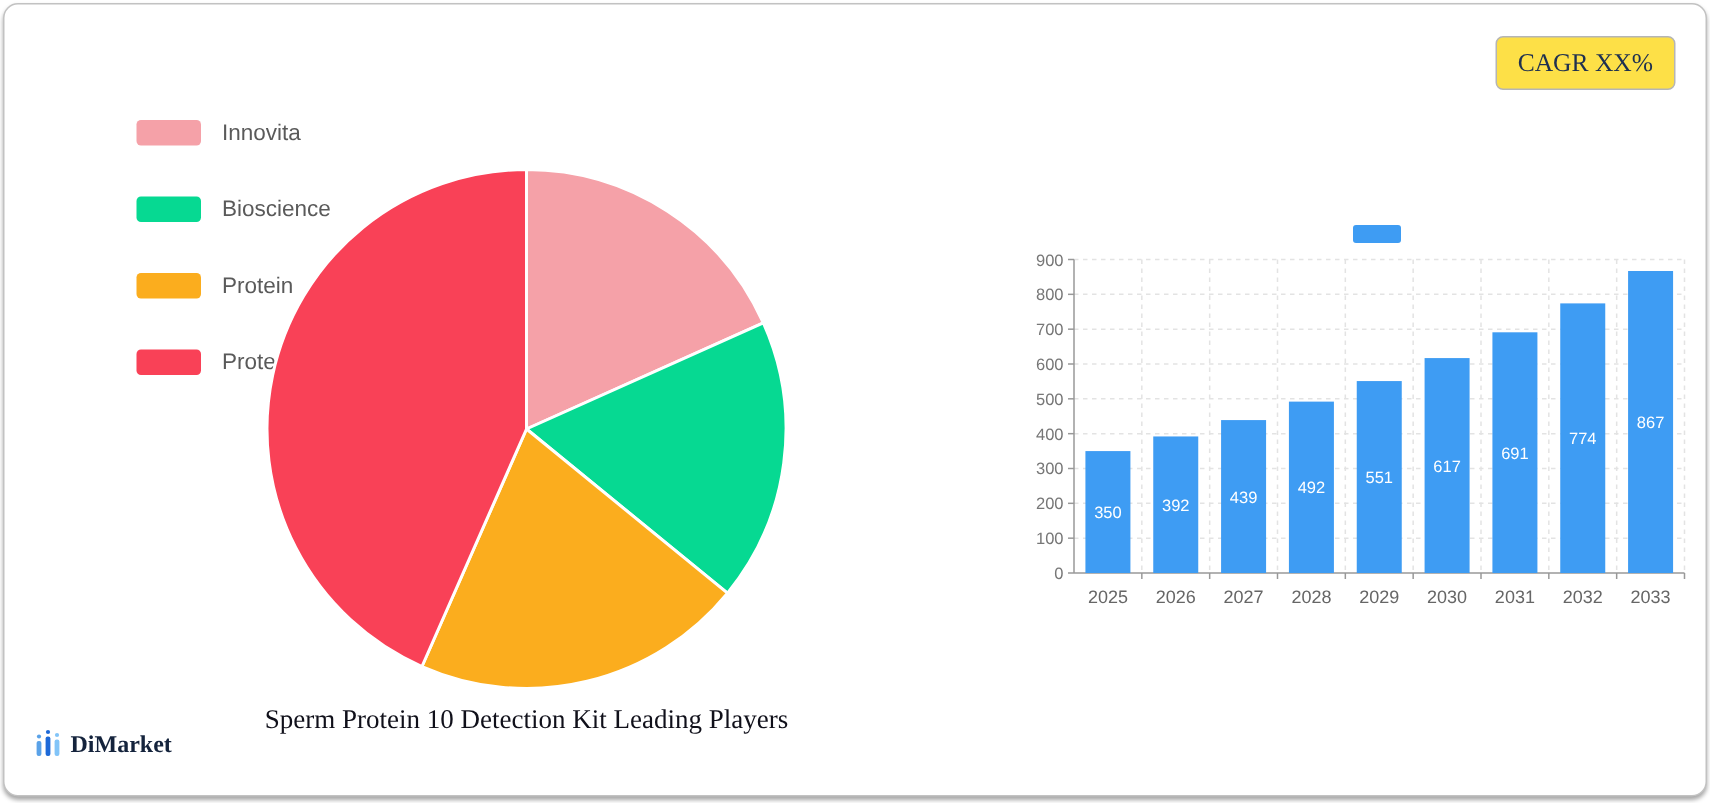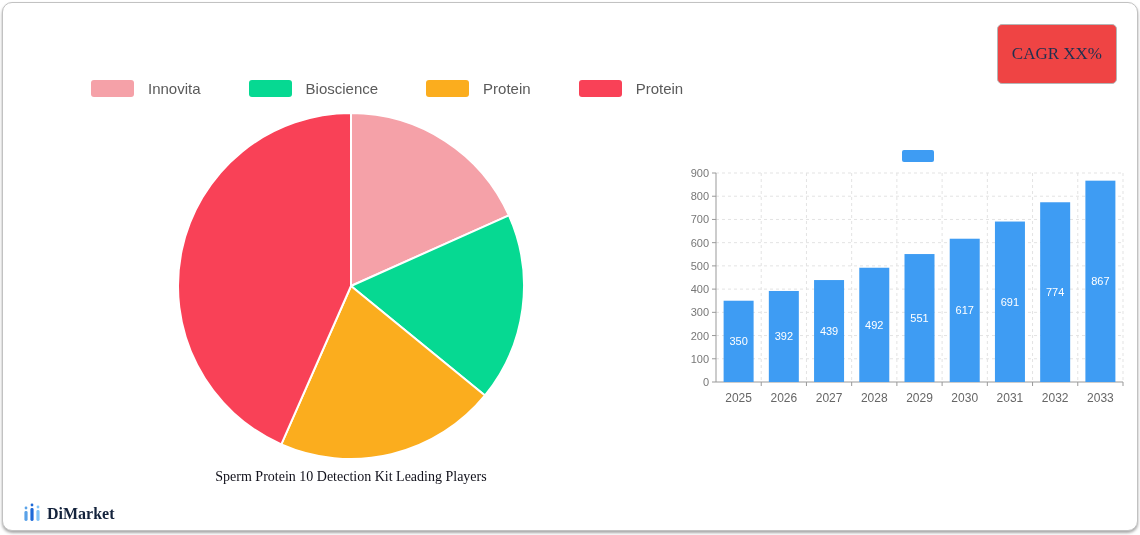--- a/index.html
+++ b/index.html
@@ -6,49 +6,49 @@
   html, body { width: 1140px; height: 535px; background: #fff; font-family: "Liberation Sans", sans-serif; }
   .card {
     position: absolute; left: 2px; top: 2px; width: 1136px; height: 529px;
     background: #fff; border: 1px solid #c2c2c2; border-radius: 10px;
     box-shadow: 0 2px 3px rgba(0,0,0,0.35);
     overflow: hidden;
   }
   .cagr-badge {
     position: absolute; top: 21px; right: 20px;
     border: 1px solid #b5b5b5; border-radius: 5px;
-    padding: 19px 14px;
+    padding: 7px 14px;
     font-family: "Liberation Serif", serif; font-size: 17px; color: #1e3050;
-    background: #ef4444;
+    background: #fde047;
   }
   
   .pie-legend {
     position: absolute; left: 88px; top: 77px;
-    display: flex; align-items: flex-start; gap: 48px;
+    display: flex; align-items: flex-start; gap: 34px; flex-direction: column;
   }
   .pie-legend .item { display: flex; align-items: center; cursor: pointer; }
   .pie-legend .swatch { width: 43px; height: 17px; border-radius: 3px; margin-right: 14px; }
   .pie-legend .lbl { font-size: 15px; color: #5a5a5a; }
   .pie-svg { position: absolute; left: 174px; top: 109px; }
   .pie-title {
     position: absolute; left: 128px; top: 466px; width: 440px;
     text-align: center;
-    font-family: "Liberation Serif", serif; font-size: 14px; color: #10101a;
+    font-family: "Liberation Serif", serif; font-size: 18px; color: #10101a;
   }
   
   .bar-legend {
     position: absolute; left: 700px; top: 147px; width: 440px;
     display: flex; align-items: center; justify-content: center;
   }
   .bar-legend .swatch { width: 32px; height: 12px; border-radius: 2px; margin-right: 10px; cursor: pointer; }
   .bar-legend .lbl { font-size: 12px; color: #6e6e6e; }
   .bar-svg { position: absolute; left: 679px; top: 163px; }
   
   .brand {
-    position: absolute; left: 20px; bottom: 7px;
+    position: absolute; left: 20px; bottom: 24px;
     display: flex; align-items: flex-end;
   }
   .brand .name {
     font-family: "Liberation Serif", serif; font-weight: bold;
     font-size: 16px; color: #14233c; margin-left: 5px;
   }
 </style>
 </head>
 <body>
 

